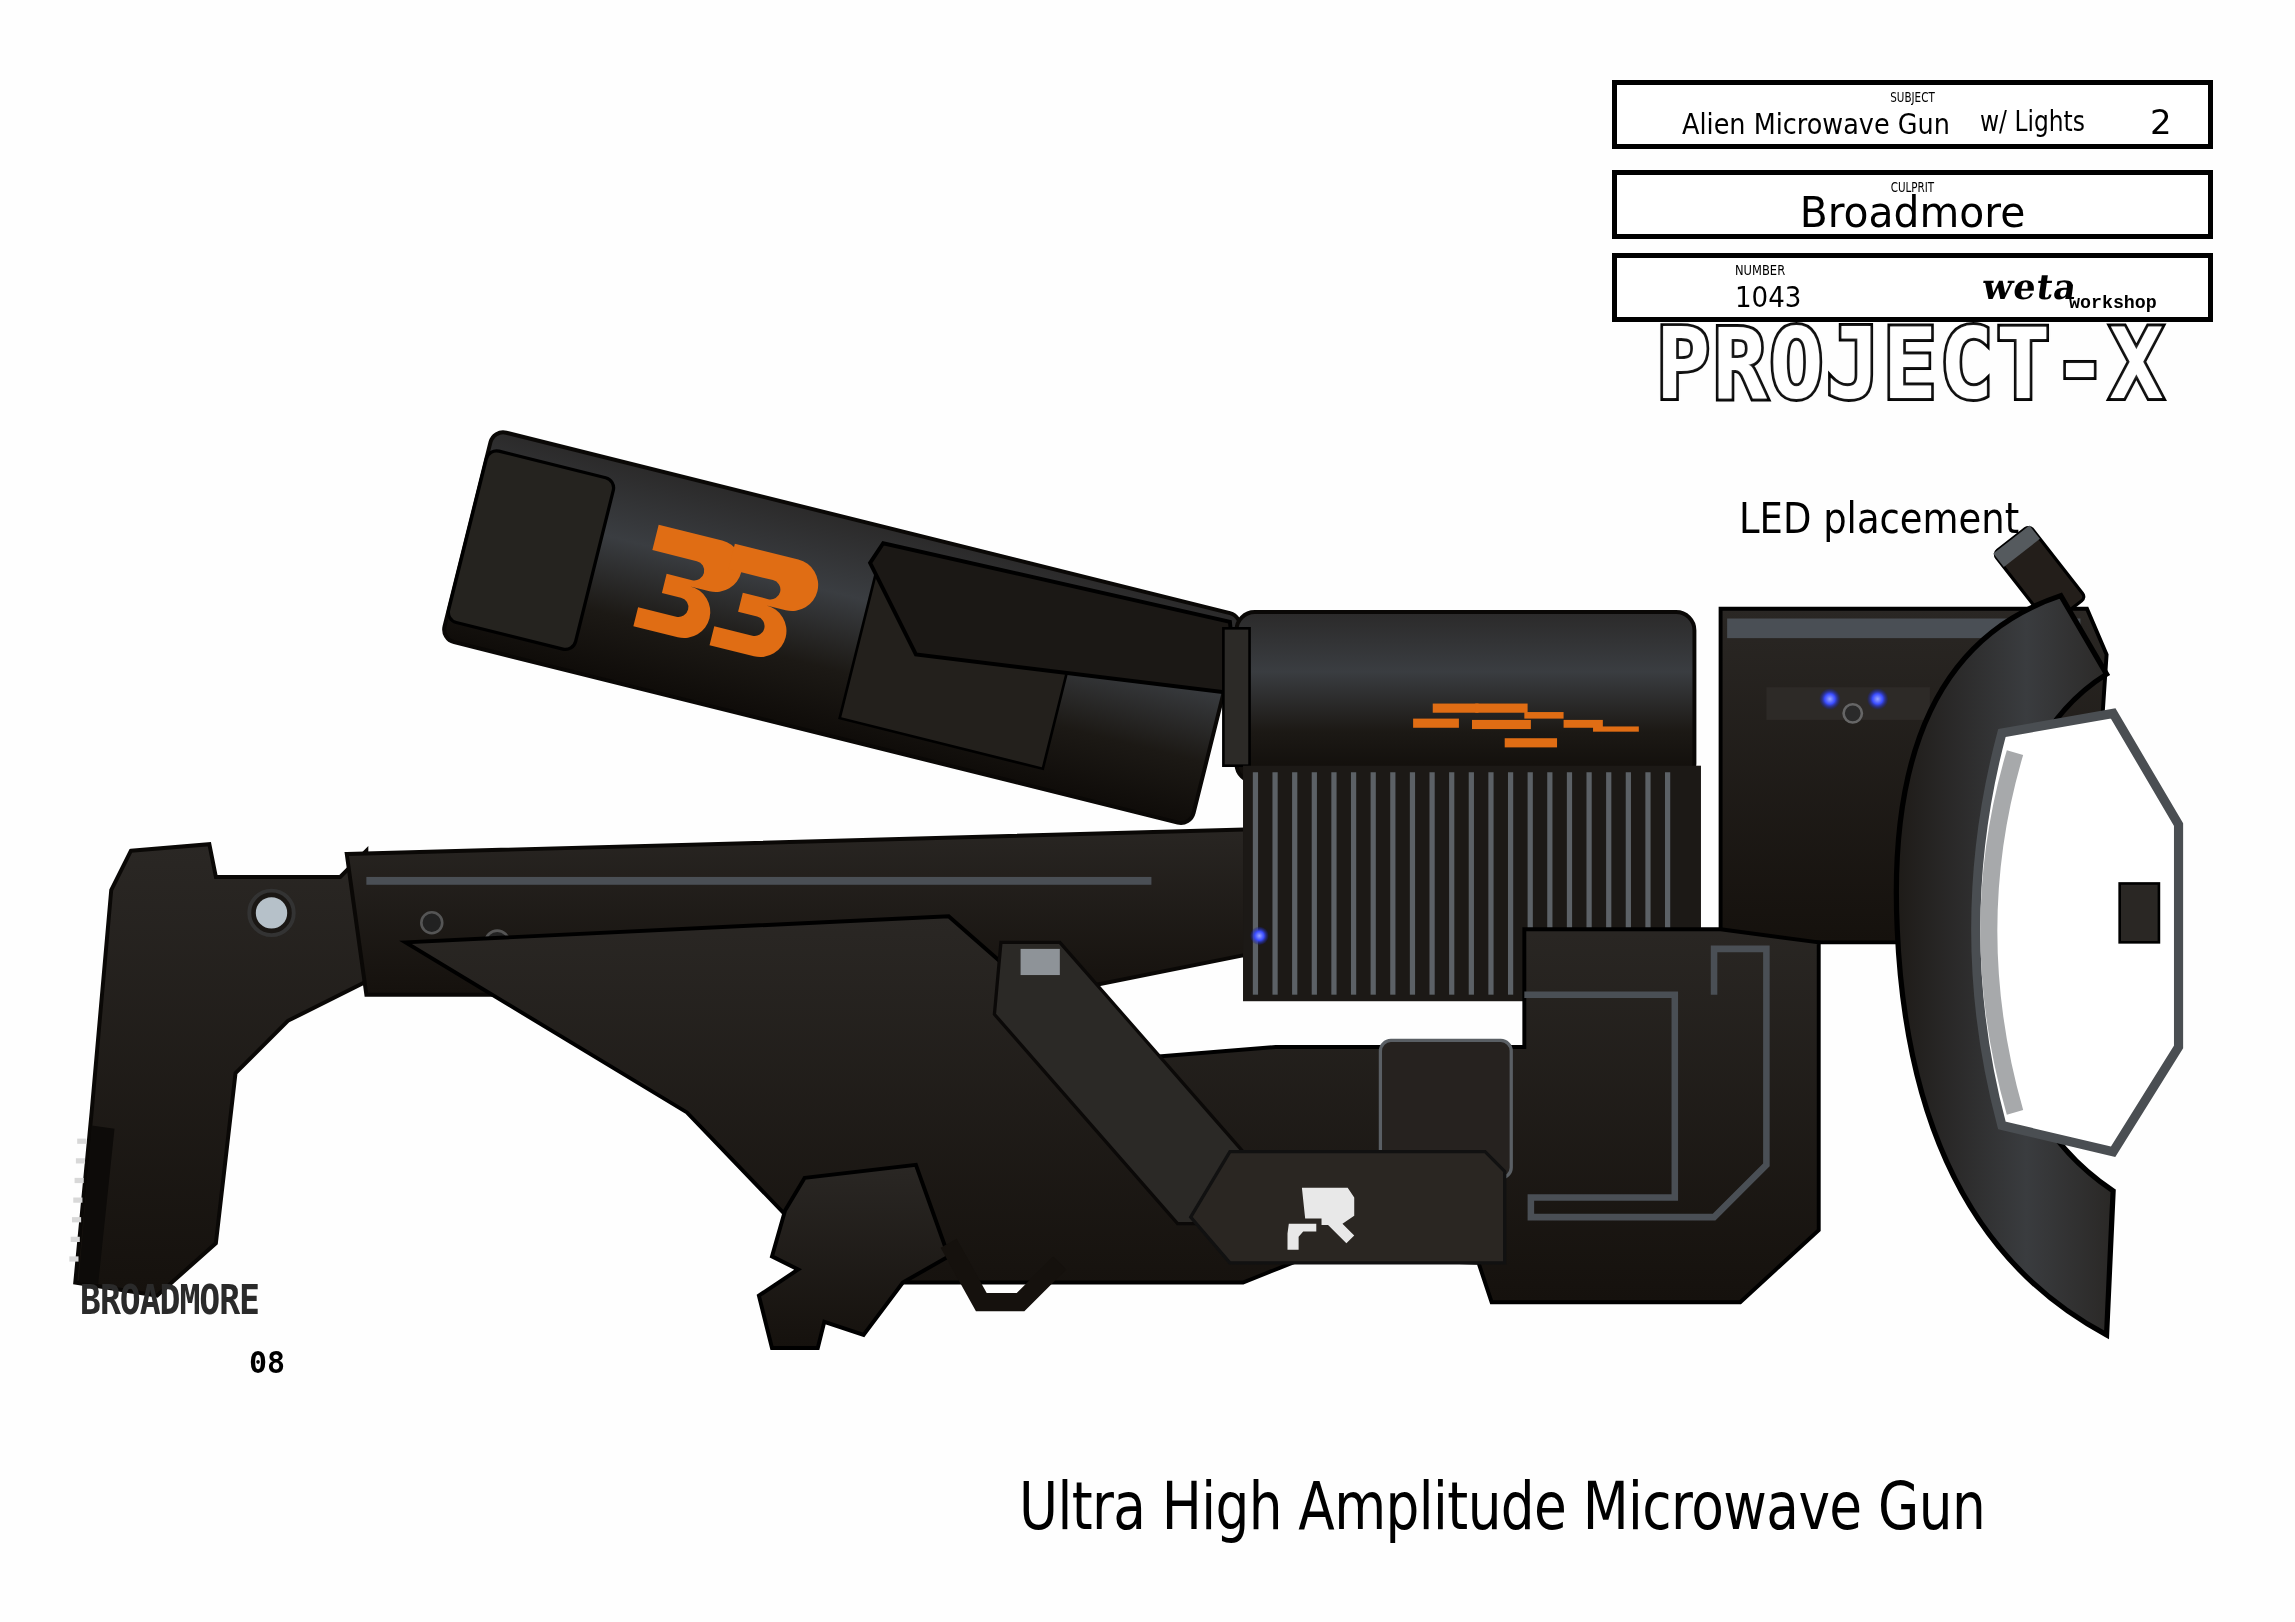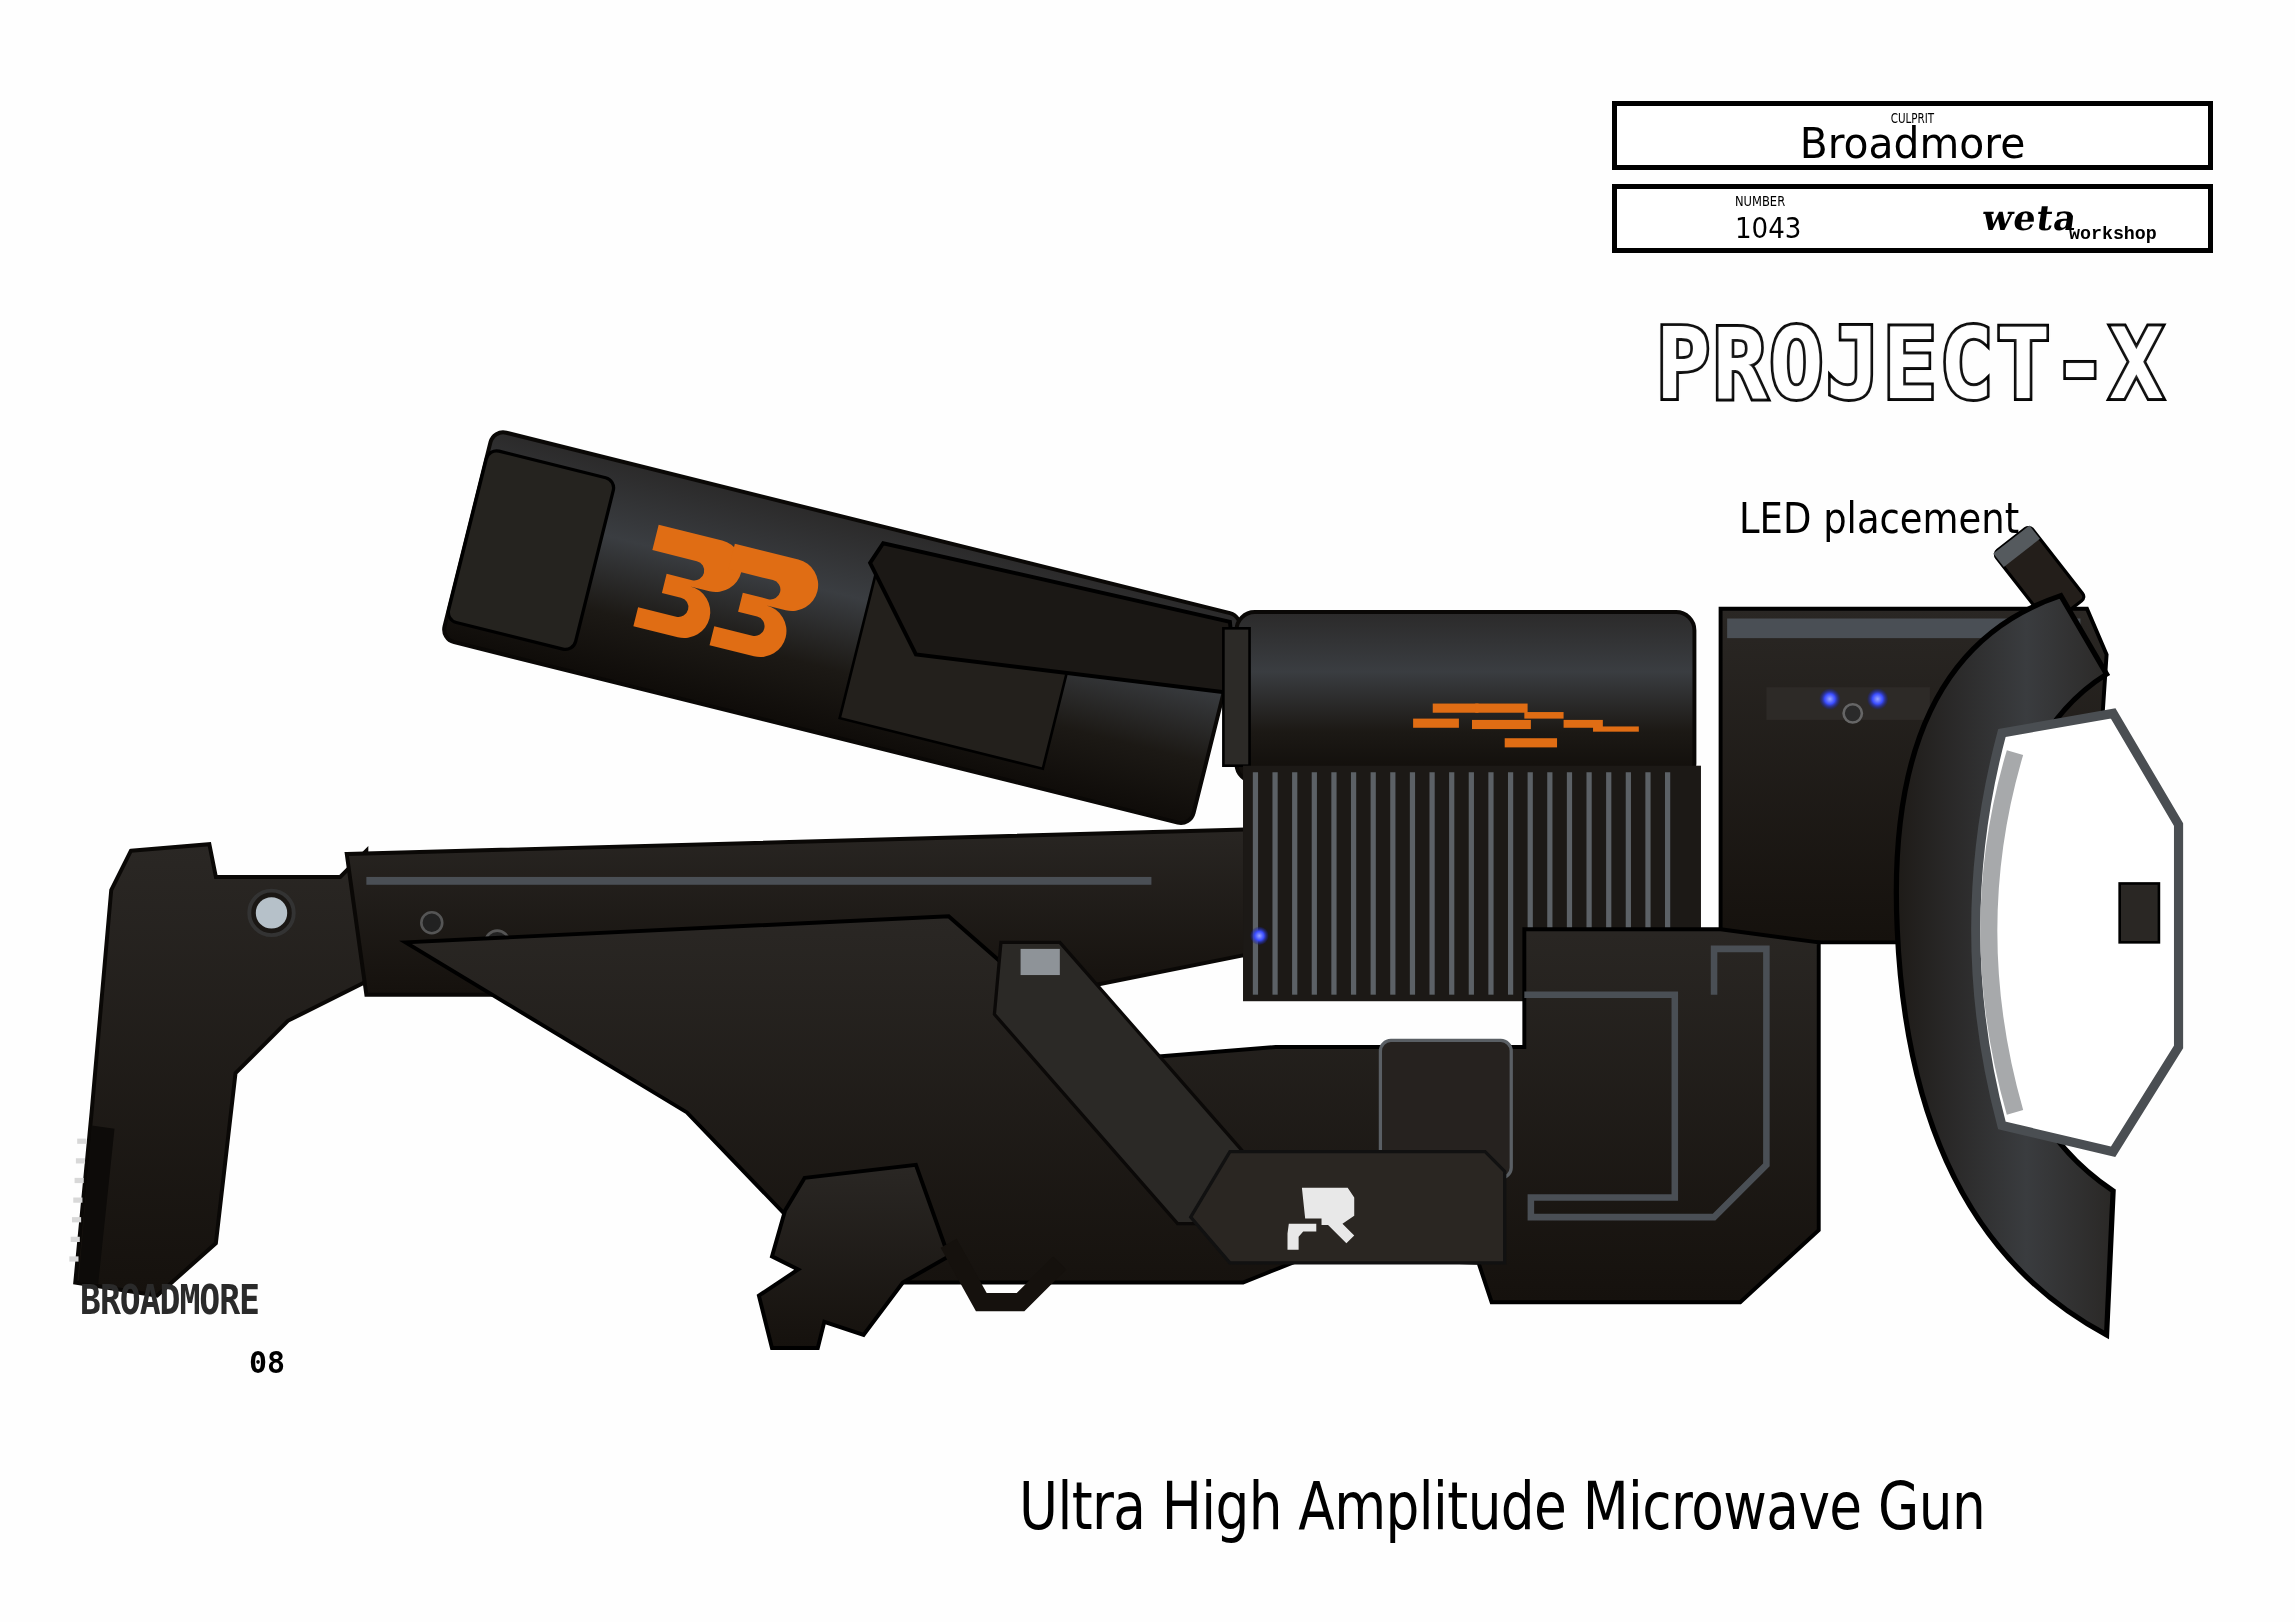--- a/index.html
+++ b/index.html
@@ -186,20 +186,26 @@
 
     <g>
       <path d="M3150 910 Q2880 1000 2900 1420 Q2920 1880 3220 2040 L3230 1820 Q3050 1700 3050 1420 Q3060 1130 3220 1030 Z" fill="url(#shieldGrad)" stroke="#000" stroke-width="8"></path>
       <path d="M3060 1120 L3230 1090 L3330 1260 L3330 1600 L3230 1760 L3060 1720 Q2980 1420 3060 1120 Z" fill="#ffffff" stroke="#4a4e52" stroke-width="14"></path>
       <path d="M3080 1150 Q3000 1420 3080 1700" fill="none" stroke="#a7a9ab" stroke-width="26"></path>
       <rect x="3240" y="1350" width="60" height="90" fill="#2a2724" stroke="#000" stroke-width="4"></rect>
     </g>
   </svg>
 
   <div class="title-block">
+    <div class="tb-box tb-subject">
+      <div class="tb-label">SUBJECT</div>
+      <div class="subj-main">Alien Microwave Gun</div>
+      <div class="subj-extra">w/ Lights</div>
+      <div class="subj-num">2</div>
+    </div>
     <div class="tb-box tb-culprit">
       <div class="tb-label">CULPRIT</div>
       <div class="culprit-main">Broadmore</div>
     </div>
     <div class="tb-box tb-number">
       <div class="num-label">NUMBER</div>
       <div class="num-value">1043</div>
       <div class="weta">weta</div>
       <div class="workshop">workshop</div>
     </div>

